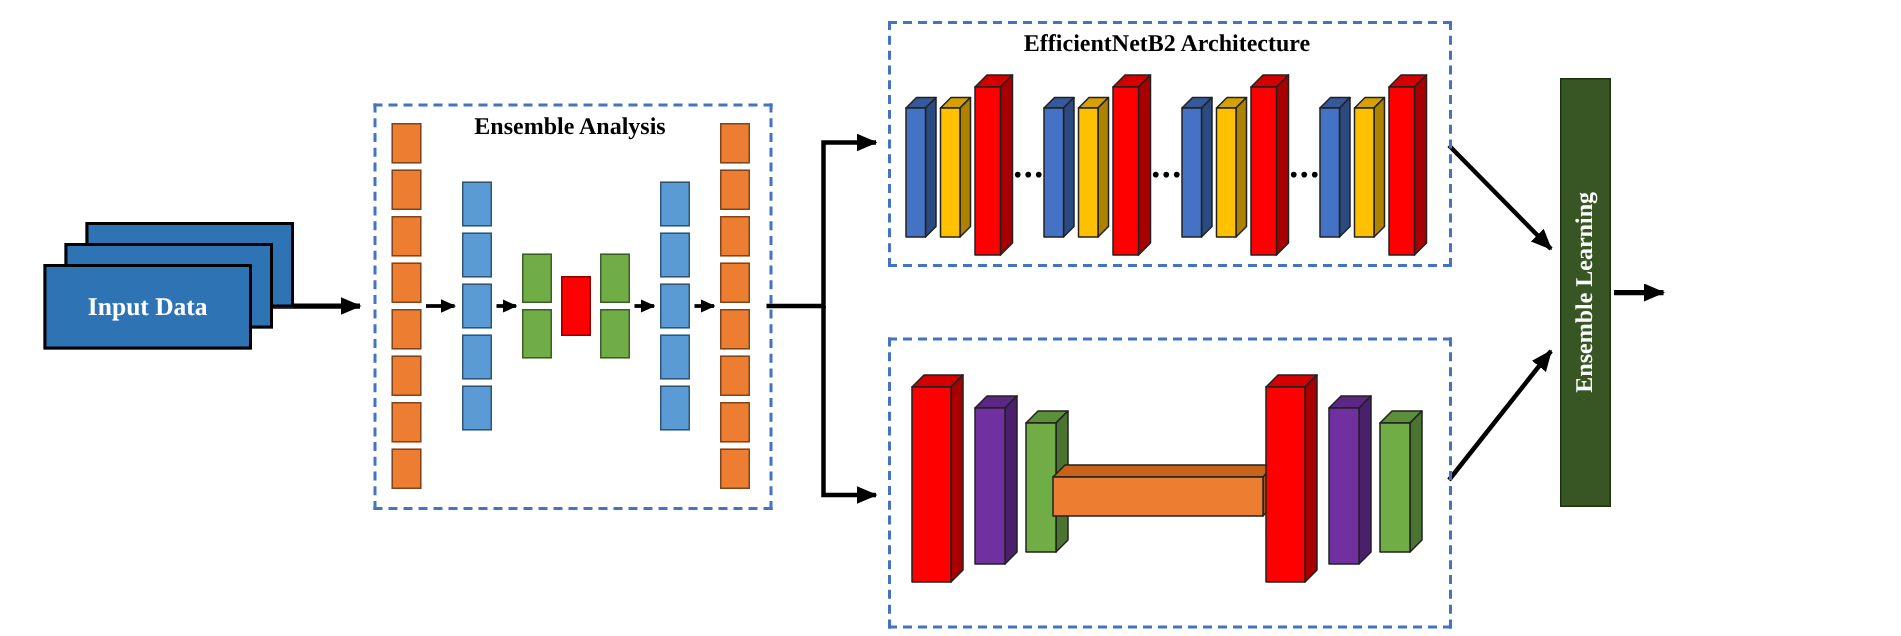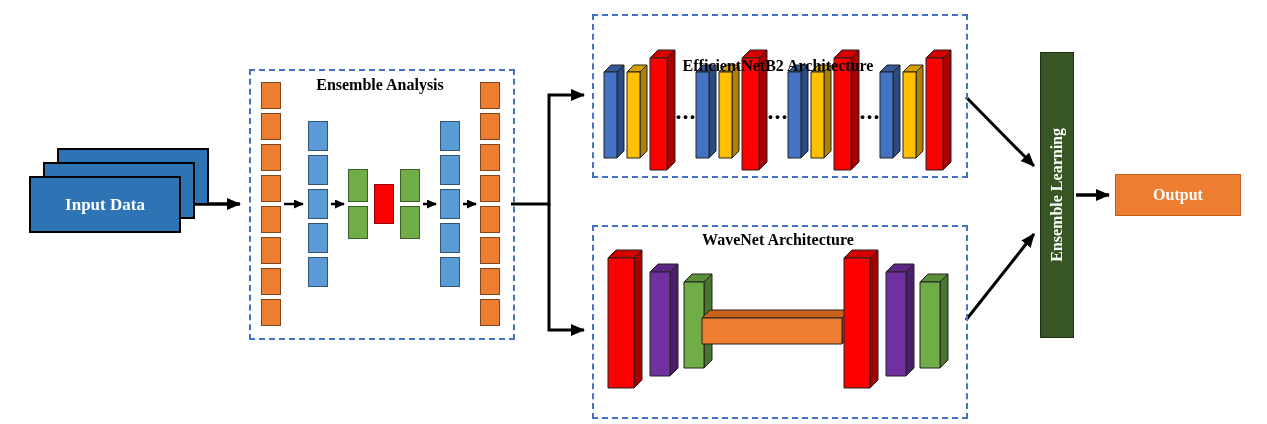--- a/index.html
+++ b/index.html
@@ -6,21 +6,21 @@
   .canvas {
     position:relative; width:1267px; height:424px; background:#ffffff;
     font-family:"Liberation Serif","DejaVu Serif",serif; overflow:hidden;
   }
   .layer-svg { position:absolute; left:0; top:0; pointer-events:none; }
 
   .dashed-box { position:absolute; border:2px dashed #4472C4; background:transparent; }
   .box-title { position:absolute; font-weight:bold; font-size:16px; color:#000; text-align:center; }
 
   
-  .inrect { position:absolute; width:152px; height:57px; background:#2E74B5; border:2px solid #000; box-sizing:border-box; }
+  .inrect { position:absolute; width:139px; height:57px; background:#2E74B5; border:2px solid #000; box-sizing:border-box; }
   .inrect-front { display:flex; align-items:center; justify-content:center; color:#fff; font-weight:bold; font-size:17px; }
 
   
   .col { position:absolute; display:flex; flex-direction:column; gap:4px; }
   .blk { width:20px; box-sizing:border-box; border:1px solid rgba(0,0,0,0.45); }
   .blk-orange { background:#ED7D31; height:27px; }
   .blk-blue   { background:#5B9BD5; height:30px; }
   .blk-green  { background:#70AD47; height:33px; }
   .blk-red    { background:#FF0000; height:40px; }
 
@@ -207,29 +207,25 @@
       <div class="blk blk-orange"></div>
       <div class="blk blk-orange"></div>
       <div class="blk blk-orange"></div>
       <div class="blk blk-orange"></div>
       <div class="blk blk-orange"></div>
       <div class="blk blk-orange"></div>
       <div class="blk blk-orange"></div>
   </div>
 
   <div class="dashed-box" style="left:592px; top:14px; width:372px; height:160px;"></div>
-  <div class="box-title" style="left:592px; top:21px; width:372px;margin-top:36px;">EfficientNetB2 Architecture</div>
+  <div class="box-title" style="left:592px; top:21px; width:372px;">EfficientNetB2 Architecture</div>
   <div class="dots" style="left:670px; top:96px;">...</div>
   <div class="dots" style="left:762px; top:96px;">...</div>
   <div class="dots" style="left:854px; top:96px;">...</div>
 
   <div class="dashed-box" style="left:592px; top:225px; width:372px; height:190px;"></div>
-  <div class="box-title" style="left:592px; top:231px; width:372px;">WaveNet Architecture</div>
 
   <div class="ensemble">
     <span>Ensemble Learning</span>
   </div>
 
-  <div class="output">
-    <span>Output</span>
-  </div>
 
 </div>
 
 </body></html>

